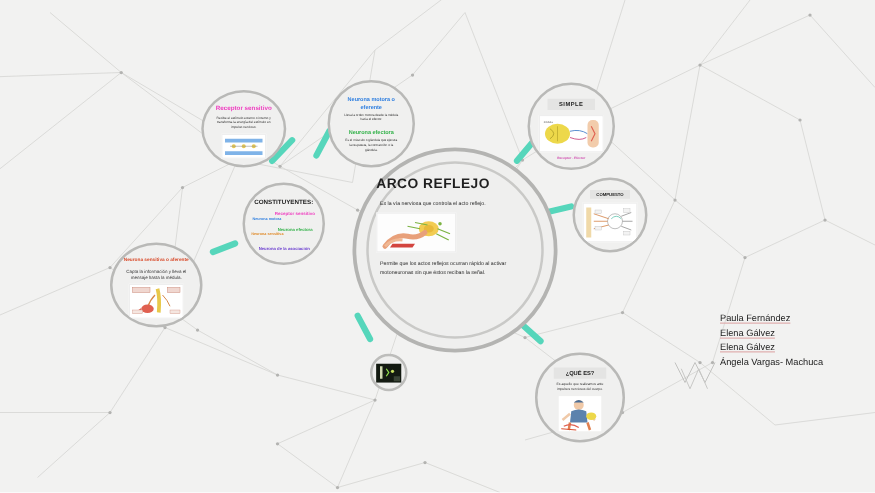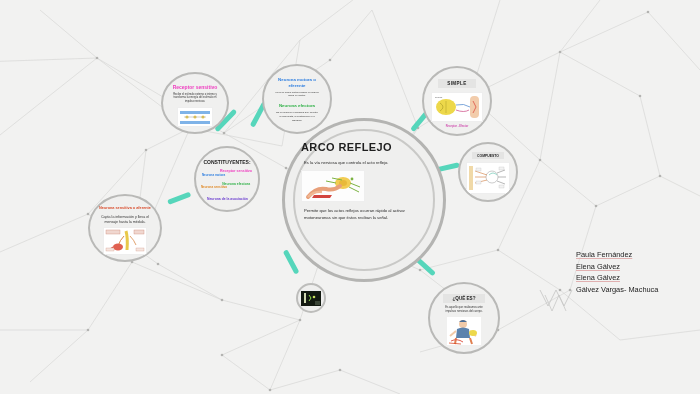--- a/index.html
+++ b/index.html
@@ -400,17 +400,17 @@
         <circle cx="13" cy="6" r="1.3" fill="#c8e060"></circle>
         <rect x="14" y="10" width="5" height="4" fill="#3a4436"></rect>
       </svg>
     </div>
   </div>
 
   <div id="authors">
     <div class="author-u">Paula Fernández</div>
     <div class="author-u">Elena Gálvez</div>
     <div class="author-u">Elena Gálvez</div>
-    <div>Gálvez Vargas- Machuca</div>
+    <div>Ángela Vargas- Machuca</div>
   </div>
 
 
 </div>
 
 </body></html>

